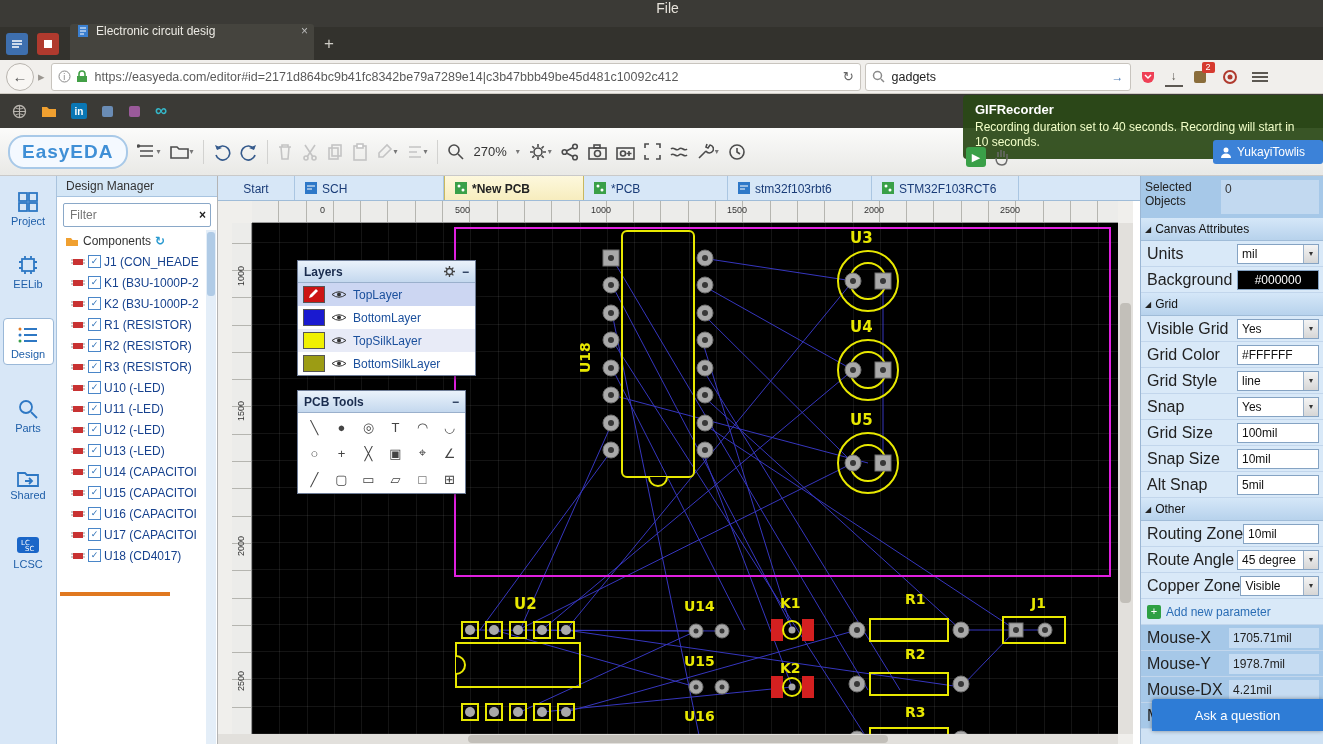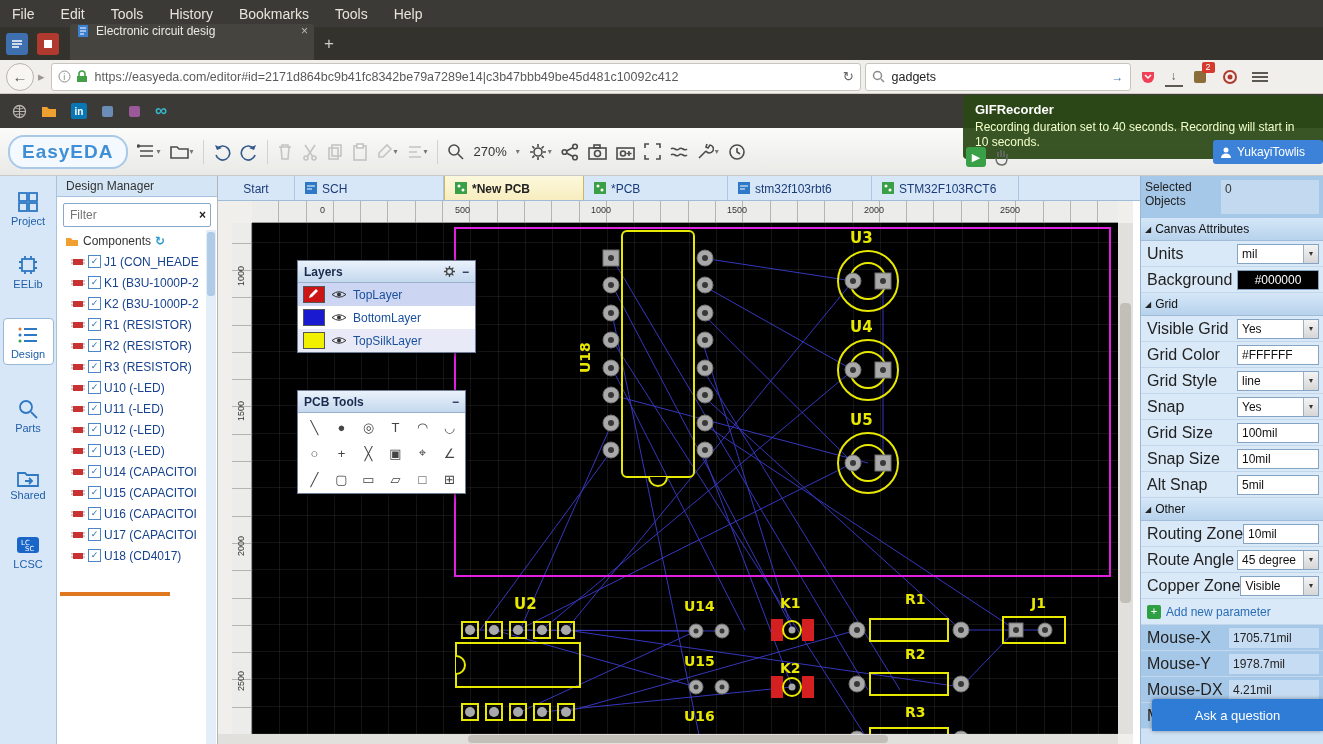--- a/index.html
+++ b/index.html
@@ -4,21 +4,21 @@
 <style>
   html,body{margin:0;padding:0;background:#888;}
   #app{position:relative;width:1323px;height:744px;background:#fff;overflow:hidden;
        font-family:"Liberation Sans","DejaVu Sans",sans-serif;font-size:12px;color:#222;}
   .abs{position:absolute;}
   svg{display:block;}
   svg text{font-family:"DejaVu Sans","Liberation Sans",sans-serif;}
 
   
   .menubar{left:0;top:0;width:1323px;height:27px;background:#3b3a36;display:flex;align-items:center;
-           gap:26px;padding-left:12px;box-sizing:border-box;color:#e8e4dc;font-size:14px;}
+           gap:26px;padding-left:12px;box-sizing:border-box;color:#e8e4dc;font-size:14px;flex-direction:column;}
   .menubar span{cursor:default;}
   .tabstrip{left:0;top:27px;width:1323px;height:33px;background:#33322d;display:flex;align-items:flex-end;}
   .chromeico{width:22px;height:22px;border-radius:3px;margin:0 3px 5px 6px;display:flex;align-items:center;justify-content:center;}
   .fftab{height:36px;width:232px;background:#45443e;border-radius:3px 3px 0 0;margin-left:8px;
          display:flex;align-items:flex-start;padding:0 6px;color:#eceae4;gap:6px;font-size:12px;}
   .fftab .t{flex:1;white-space:nowrap;overflow:hidden;}
   .newtab{color:#cfcdc6;font-size:17px;margin:0 0 6px 10px;}
   .navbar{left:0;top:60px;width:1323px;height:34px;background:#f1efec;border-bottom:1px solid #cfcbc4;
           box-sizing:border-box;display:flex;align-items:center;padding:0 6px;gap:4px;}
   .backbtn{width:26px;height:26px;border:1px solid #b8b4ae;border-radius:50%;background:#f8f6f3;
@@ -881,20 +881,28 @@
       <span class="lname">BottomLayer</span>
     </div>
     <div class="lrow" style="background:#e8ebf7;">
       <span class="lsw" style="background:#f0f000;"></span>
       <svg width="16" height="11">
           <path d="M1 5.5Q8 0 15 5.5 8 11 1 5.5Z" fill="none" stroke="#333"></path>
           <circle cx="8" cy="5.5" r="2" fill="#333"></circle>
         </svg>
       <span class="lname">TopSilkLayer</span>
     </div>
+    <div class="lrow" style="background:#fff;">
+      <span class="lsw" style="background:#9c9c14;"></span>
+      <svg width="16" height="11">
+          <path d="M1 5.5Q8 0 15 5.5 8 11 1 5.5Z" fill="none" stroke="#333"></path>
+          <circle cx="8" cy="5.5" r="2" fill="#333"></circle>
+        </svg>
+      <span class="lname">BottomSilkLayer</span>
+    </div>
   </div>
 
   <div class="abs fpanel" style="left:297px;top:390px;width:167px;">
     <div class="fphead">
       <span>PCB Tools</span>
         <span class="sp"></span>
       <span style="font-weight:bold;">−</span>
     </div>
     <div class="toolgrid">
       <span class="tg">╲</span>

